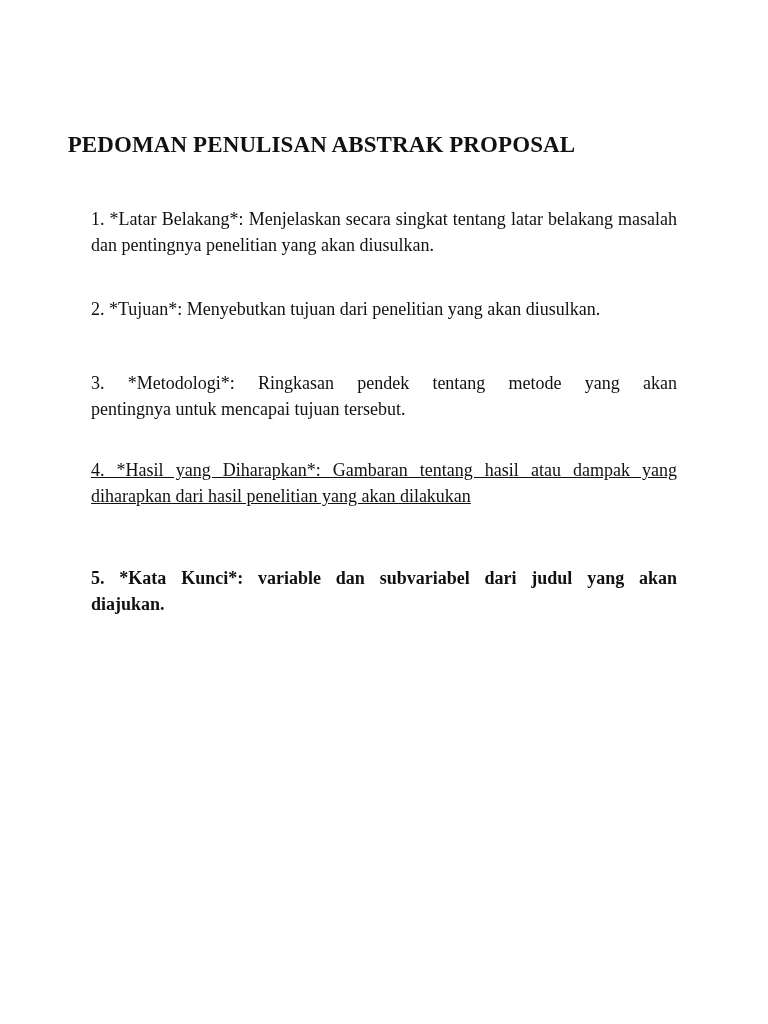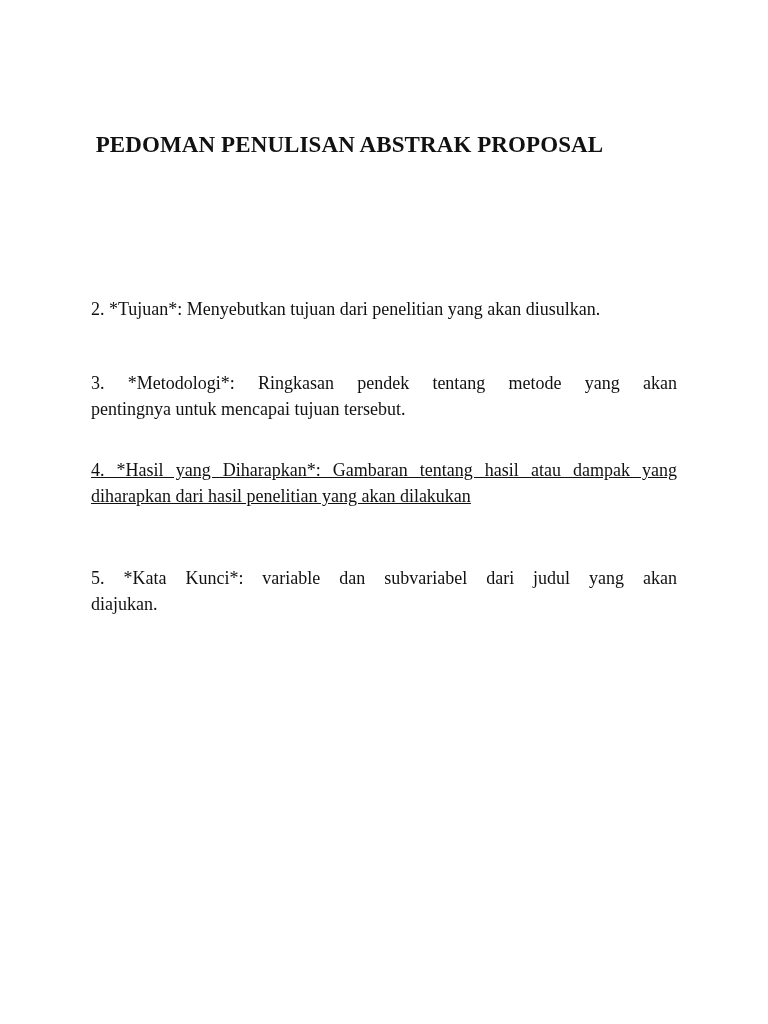--- a/index.html
+++ b/index.html
@@ -24,49 +24,49 @@
     .title {
       position: absolute;
       left: 0;
       width: 643px;
       top: 130px;
       text-align: center;
       font-weight: bold;
       font-size: 23px;
       line-height: 30px;
       letter-spacing: 0.1px;
-      margin-left: 28px;
     }
     .para {
       position: absolute;
       left: 91px;
       width: 586px;
       font-size: 18px;
       line-height: 26px;
       text-align: justify;
       text-align-last: left;
     }
     .p1 { top: 206px; }
     .p2 { top: 296px; }
     .p3 { top: 370px; }
     .p4 { top: 457px; text-decoration: underline; }
-    .p5 { top: 565px; }
+    .p5 { top: 565px; font-weight: bold; }
     .p6 { top: 662px; }
     .p3 .first-line, .p5 .first-line {
       display: block;
       text-align: justify;
       text-align-last: justify;
     }
   </style>
 </head>
 <body>
 
 <div class="page">
   <div class="title">PEDOMAN PENULISAN ABSTRAK PROPOSAL</div>
 
+  <div class="para p1">1. *Latar Belakang*: Menjelaskan secara singkat tentang latar belakang masalah dan pentingnya penelitian yang akan diusulkan.</div>
 
   <div class="para p2">2. *Tujuan*: Menyebutkan tujuan dari penelitian yang akan diusulkan.</div>
 
   <div class="para p3">
     <span class="first-line">3. *Metodologi*: Ringkasan pendek tentang metode yang akan</span>
     <span>pentingnya untuk mencapai tujuan tersebut.</span>
   </div>
 
   <div class="para p4">4. *Hasil yang Diharapkan*: Gambaran tentang hasil atau dampak yang diharapkan dari hasil penelitian yang akan dilakukan</div>
 

